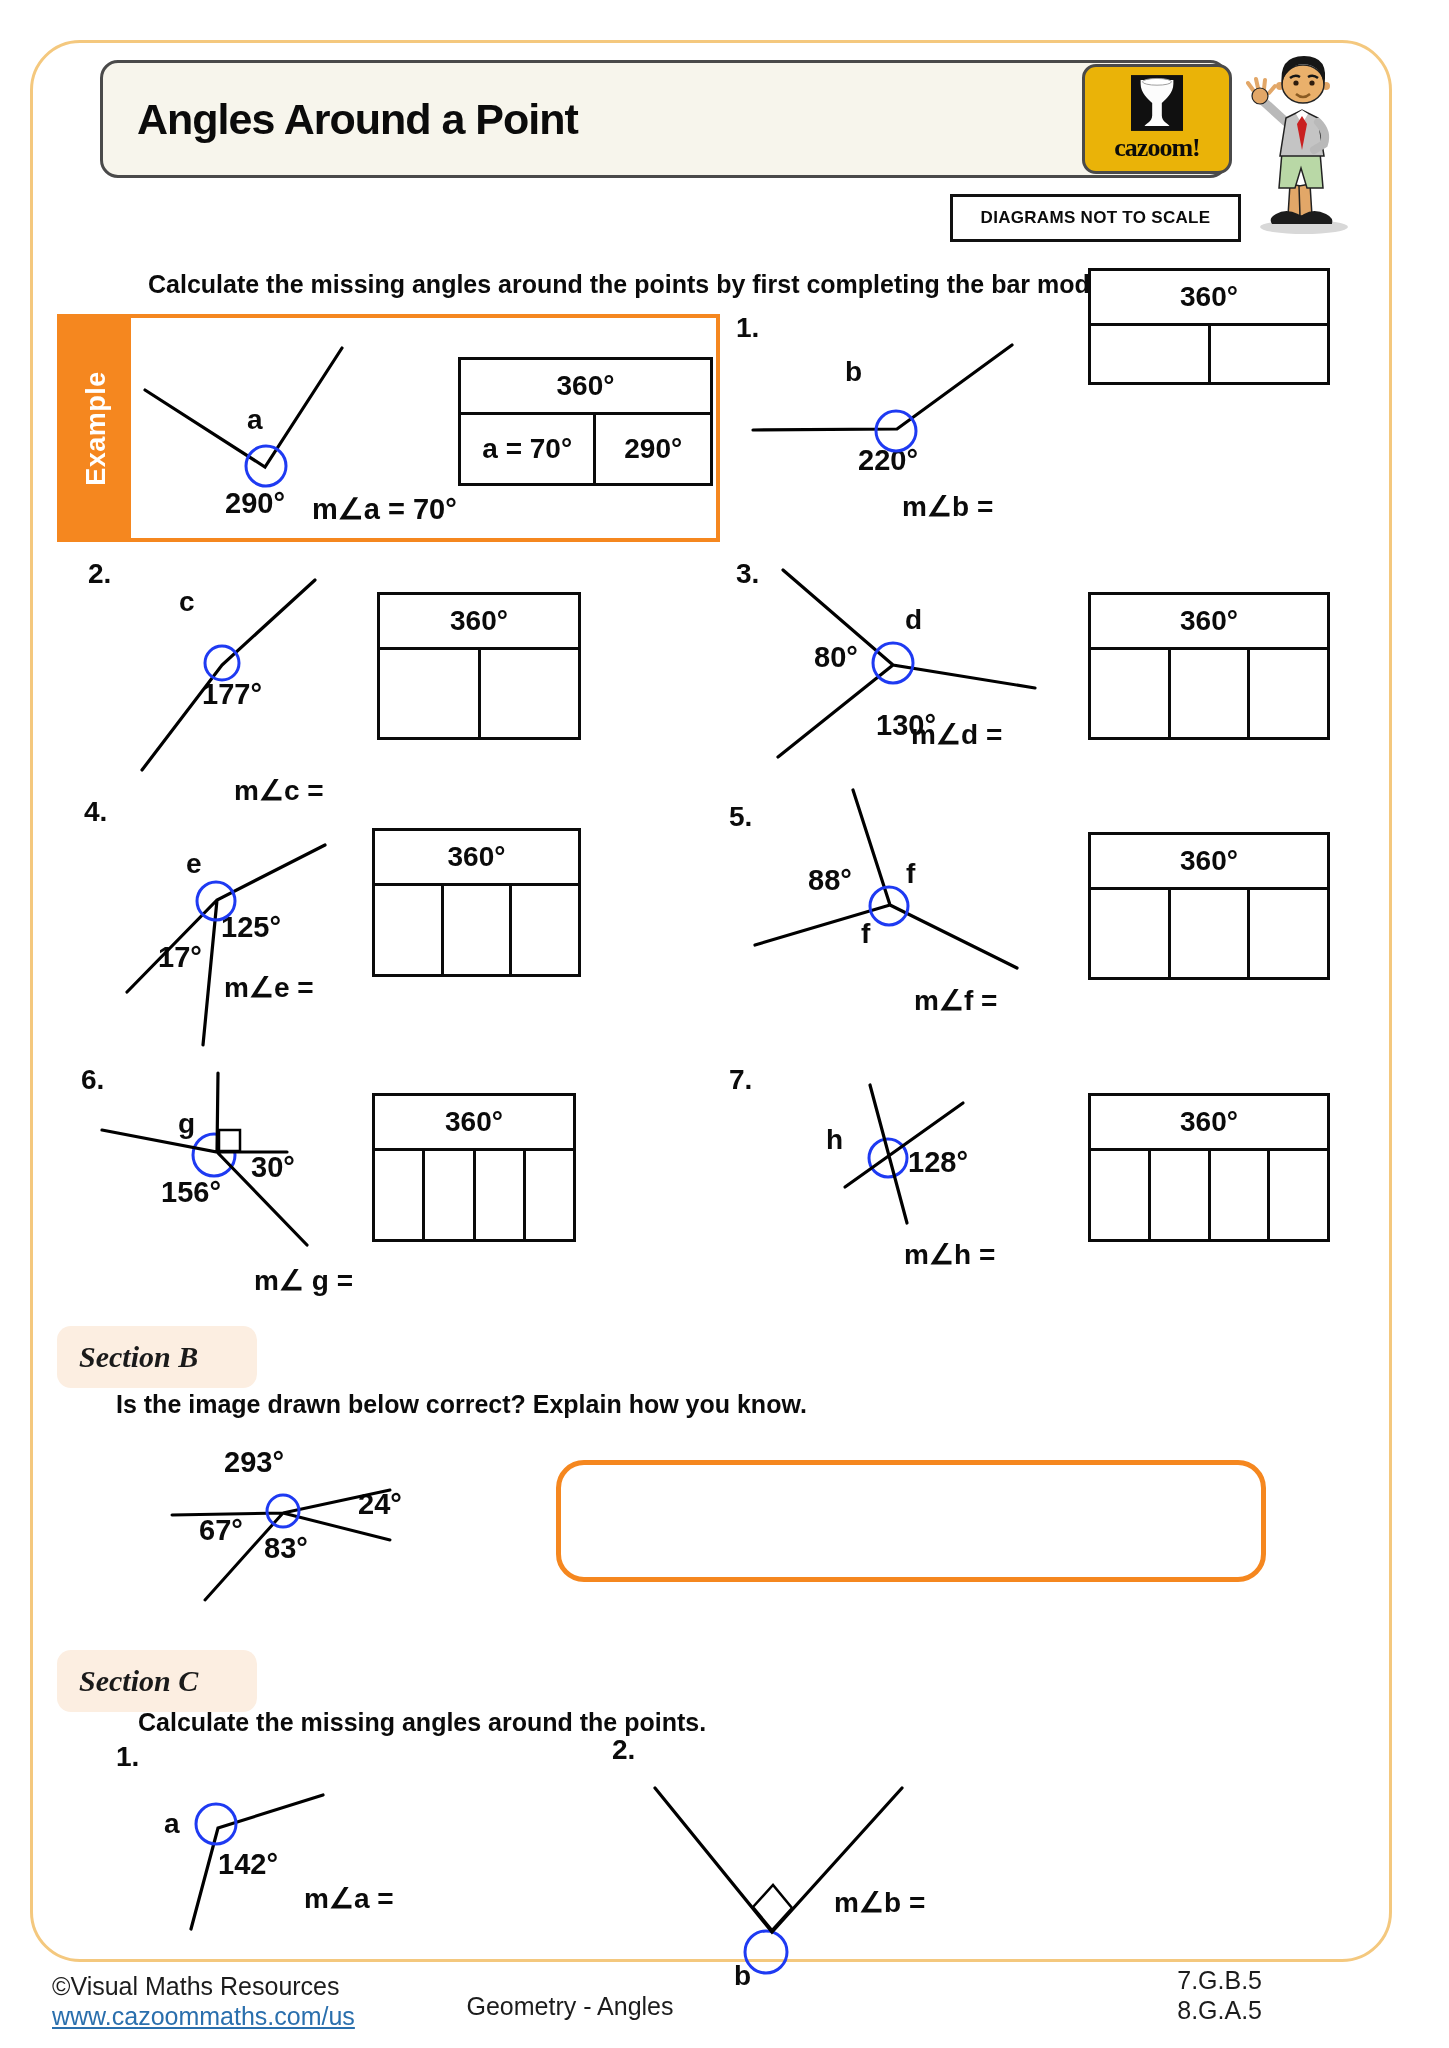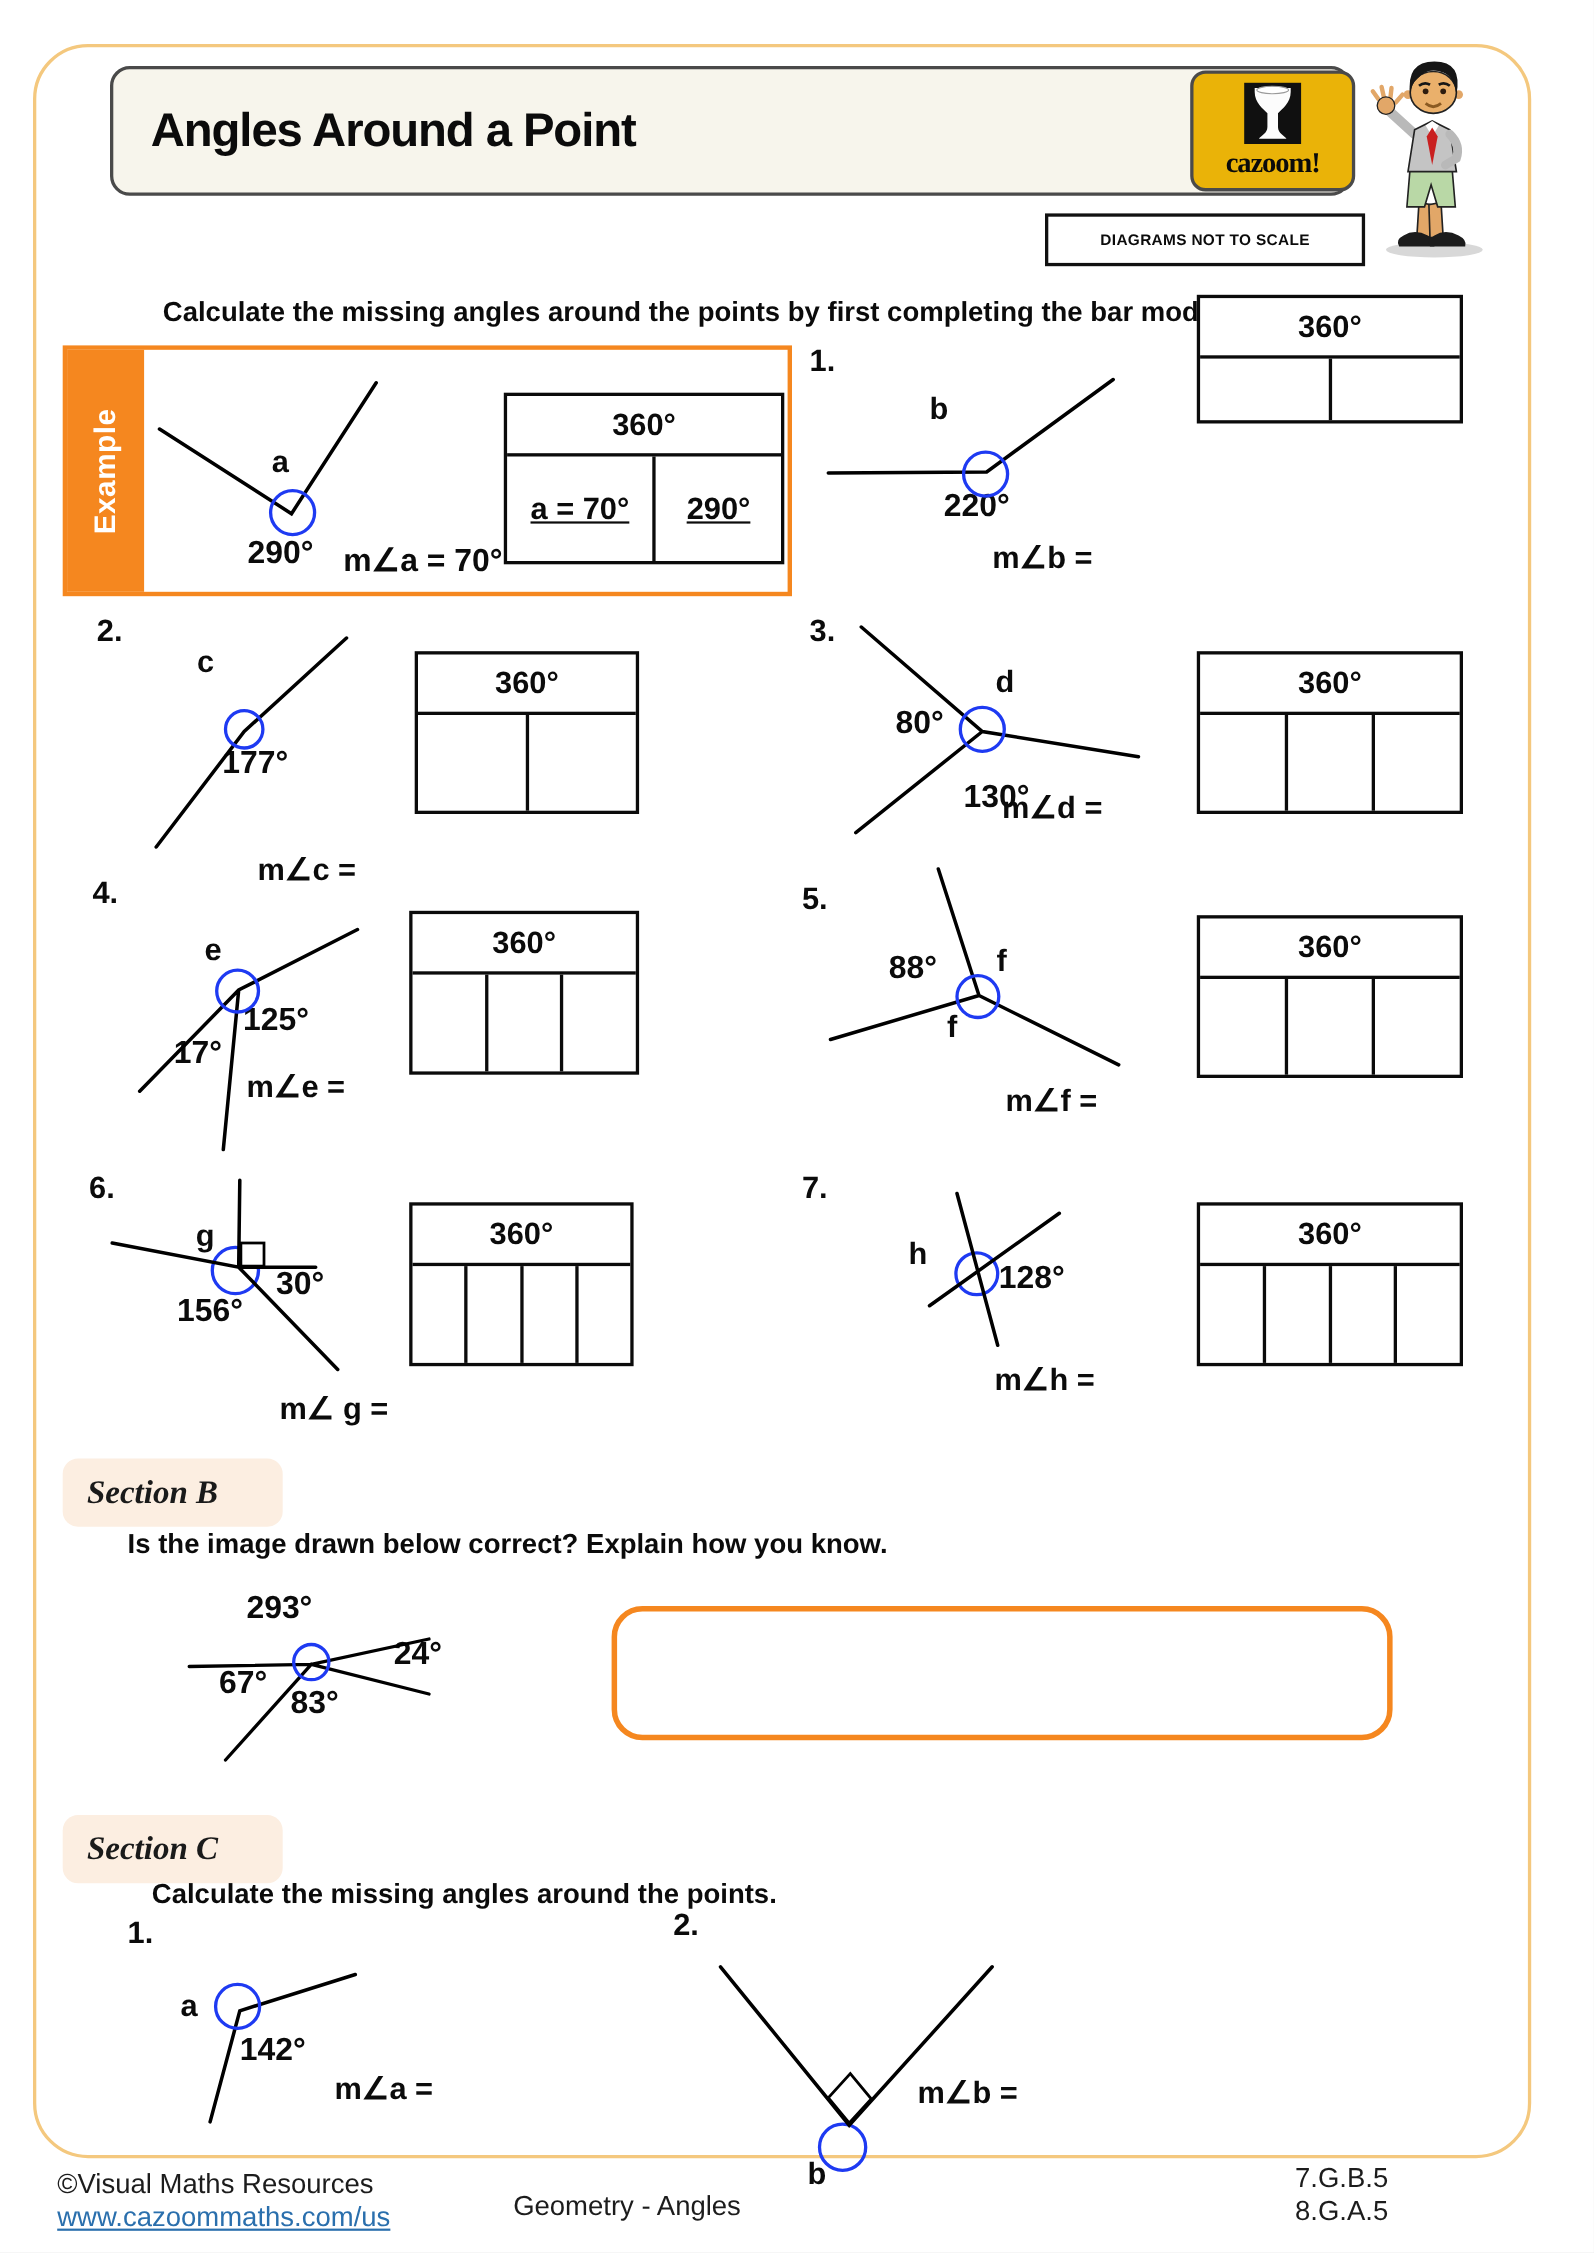--- a/index.html
+++ b/index.html
@@ -9,21 +9,21 @@
   
   #frame{left:30px;top:40px;width:1356px;height:1916px;border:3px solid #F4C87E;border-radius:50px;}
   
   #header-box{left:100px;top:60px;width:1128px;height:118px;background:#F7F5EC;border:3px solid #4A4A4A;
               border-radius:18px;display:flex;align-items:center;padding-left:34px;box-sizing:border-box;}
   #page-title{font-size:43px;font-weight:bold;letter-spacing:-1px;}
   #logo-box{left:1082px;top:64px;width:150px;height:110px;background:#eab308;border:3px solid #4A4A4A;
             border-radius:14px;display:flex;flex-direction:column;align-items:center;justify-content:center;box-sizing:border-box;}
   #logo-text{font-family:"Liberation Serif",serif;font-weight:bold;font-size:26px;letter-spacing:-1px;margin-top:2px;}
   #scale-note{left:950px;top:194px;width:285px;height:42px;background:#fff;border:3px solid #111;
-              display:flex;align-items:center;justify-content:center;font-size:14px;font-weight:bold;letter-spacing:.3px;}
+              display:flex;align-items:center;justify-content:center;font-size:17px;font-weight:bold;letter-spacing:.3px;}
   
   .section-label{width:200px;height:62px;background:#FCEEE1;border-radius:14px;display:flex;align-items:center;
                  padding-left:22px;box-sizing:border-box;font-family:"Liberation Serif",serif;
                  font-weight:bold;font-style:italic;font-size:30px;color:#1a1a1a;}
   .instruction{font-size:25px;font-weight:bold;white-space:nowrap;}
   
   #example-box{left:57px;top:314px;width:663px;height:228px;border:4px solid #F5871F;background:#fff;box-sizing:border-box;}
   #example-tab{position:absolute;left:0;top:0;width:70px;height:100%;background:#F5871F;display:flex;
                align-items:center;justify-content:center;}
   #example-tab span{transform:rotate(-90deg);color:#fff;font-weight:bold;font-size:27px;white-space:nowrap;letter-spacing:.5px;}
@@ -98,21 +98,21 @@
   <div id="example-box" class="abs">
     <div id="example-tab">
       <span>Example</span>
     </div>
   </div>
   <div class="lbl" style="left:247px;top:404px;">a</div>
   <div class="lbl deg" style="left:225px;top:487px;">290°</div>
   <div class="lbl deg" style="left:312px;top:492px;">m∠a = 70°</div>
   <div class="bar" style="left:458px;top:357px;width:249px;">
     <div class="bar-top" style="height:52px;">360°</div>
-    <div class="bar-row" style="height:95px;text-decoration:underline;">
+    <div class="bar-row" style="height:68px;">
       <div class="bar-cell" style="flex:134;">a = 70°</div>
       <div class="bar-cell" style="flex:115;">290°</div>
     </div>
   </div>
 
   <div class="lbl" style="left:736px;top:312px;">1.</div>
   <div class="lbl" style="left:845px;top:356px;">b</div>
   <div class="lbl deg" style="left:858px;top:444px;">220°</div>
   <div class="lbl" style="left:902px;top:490px;">m∠b =</div>
   <div class="bar" style="left:1088px;top:268px;width:236px;">

